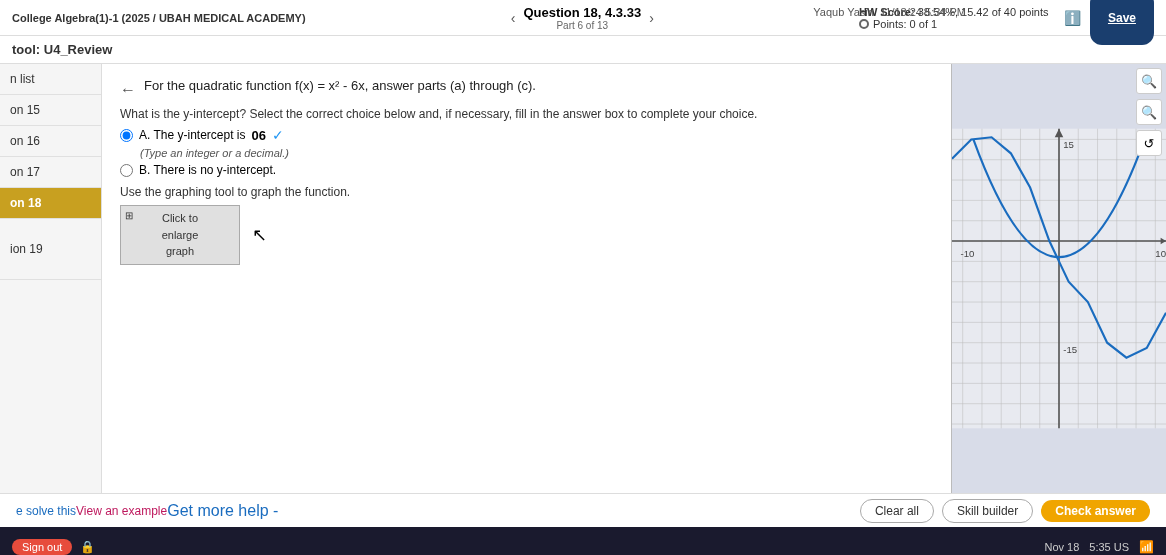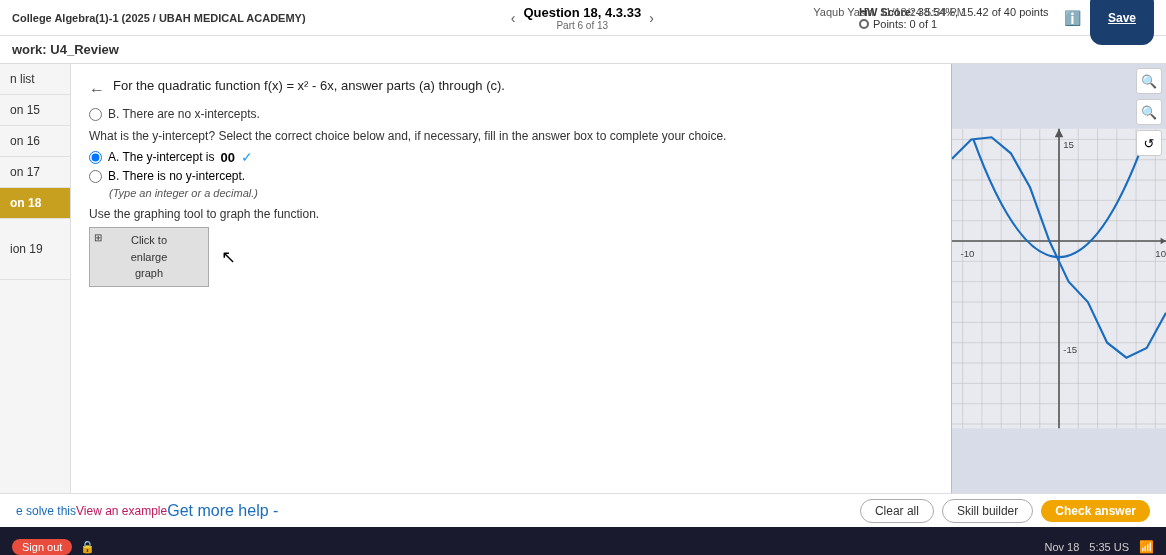--- a/index.html
+++ b/index.html
@@ -44,63 +44,57 @@
       <button style="background:#1a3e6e;color:#fff;border:none;border-radius:12px;padding:20px 18px;font-size:12px;cursor:pointer;font-weight:bold;text-decoration:underline;">Save</button>
     </div>
   </div>
 
   <div style="position:absolute;top:6px;right:200px;font-size:11px;color:#555;">
     <span>Yaqub Yasin</span>&nbsp;&nbsp;<span>11/18/24 5:34 PM</span>
   </div>
 </div>
 
 <div style="background:#fff;border-bottom:1px solid #ddd;display:flex;align-items:center;padding:4px 12px;height:28px;">
-  <div style="font-weight:bold;font-size:13px;color:#333;">work: U4_Review</div>
+  <div style="font-weight:bold;font-size:13px;color:#333;">tool: U4_Review</div>
 </div>
 
 <div style="display:flex; height:calc(555px - 36px - 28px - 34px - 28px);">
 
-  <div style="width:71px;background:#f5f5f5;border-right:1px solid #ddd;overflow-y:auto;">
+  <div style="width:102px;background:#f5f5f5;border-right:1px solid #ddd;overflow-y:auto;">
     <div style="padding:8px 10px;font-size:12px;color:#333;border-bottom:1px solid #e0e0e0;cursor:pointer;">n list</div>
     <div style="padding:8px 10px;font-size:12px;color:#333;border-bottom:1px solid #e0e0e0;cursor:pointer;">on 15</div>
     <div style="padding:8px 10px;font-size:12px;color:#333;border-bottom:1px solid #e0e0e0;cursor:pointer;">on 16</div>
     <div style="padding:8px 10px;font-size:12px;color:#333;border-bottom:1px solid #e0e0e0;cursor:pointer;">on 17</div>
     <div style="padding:8px 10px;font-size:12px;color:#fff;background:#c8a020;border-bottom:1px solid #e0e0e0;cursor:pointer;font-weight:bold;">on 18</div>
     <div style="padding:23px 10px;font-size:12px;color:#333;border-bottom:1px solid #e0e0e0;cursor:pointer;">ion 19</div>
   </div>
 
   <div style="flex:1;background:#fff;padding:14px 18px;overflow-y:auto;position:relative;">
 
     <div style="display:flex;align-items:flex-start;gap:8px;margin-bottom:10px;">
       <button style="background:none;border:none;font-size:16px;color:#555;cursor:pointer;margin-top:1px;">←</button>
       <div style="font-size:13px;color:#222;flex:1;">For the quadratic function f(x) = x² - 6x, answer parts (a) through (c).</div>
     </div>
 
-    <div style="margin-bottom:8px;">
-      <div style="display:flex;align-items:center;gap:6px;margin:4px 0;font-size:12px;color:#333;">
-        <input type="radio" name="x-intercept" style="">
-        <span>B. There are no x-intercepts.</span>
-      </div>
-    </div>
 
     <div style="margin-bottom:8px;">
       <div style="font-size:12px;color:#333;margin-bottom:6px;">What is the y-intercept? Select the correct choice below and, if necessary, fill in the answer box to complete your choice.</div>
 
       <div style="display:flex;align-items:center;gap:6px;margin:4px 0;">
         <input type="radio" name="y-intercept" checked="" style="">
         <span style="font-size:12px;">A. The y-intercept is</span>
-        <span style="font-weight:bold;font-size:13px;">00</span>
+        <span style="font-weight:bold;font-size:13px;">06</span>
         <span style="color:#2196F3;font-size:14px;">✓</span>
       </div>
+      <div style="font-size:11px;color:#555;font-style:italic;margin-left:20px;">(Type an integer or a decimal.)</div>
+
       <div style="display:flex;align-items:center;gap:6px;margin:4px 0;">
         <input type="radio" name="y-intercept" style="">
         <span style="font-size:12px;">B. There is no y-intercept.</span>
       </div>
-
-      <div style="font-size:11px;color:#555;font-style:italic;margin-left:20px;">(Type an integer or a decimal.)</div>
     </div>
 
     <div style="margin-bottom:8px;">
       <div style="font-size:12px;color:#333;margin-bottom:6px;">Use the graphing tool to graph the function.</div>
 
       <div style="display:flex;align-items:center;gap:12px;">
         <div style="display:flex;align-items:center;justify-content:center;width:120px;height:60px;border:1px solid #aaa;background:#e0e0e0;font-size:11px;color:#333;cursor:pointer;position:relative;">
           <span style="position:absolute;top:4px;left:4px;font-size:10px;">⊞</span>
           <div style="text-align:center;line-height:1.5;">Click to<br>enlarge<br>graph</div>
         </div>

